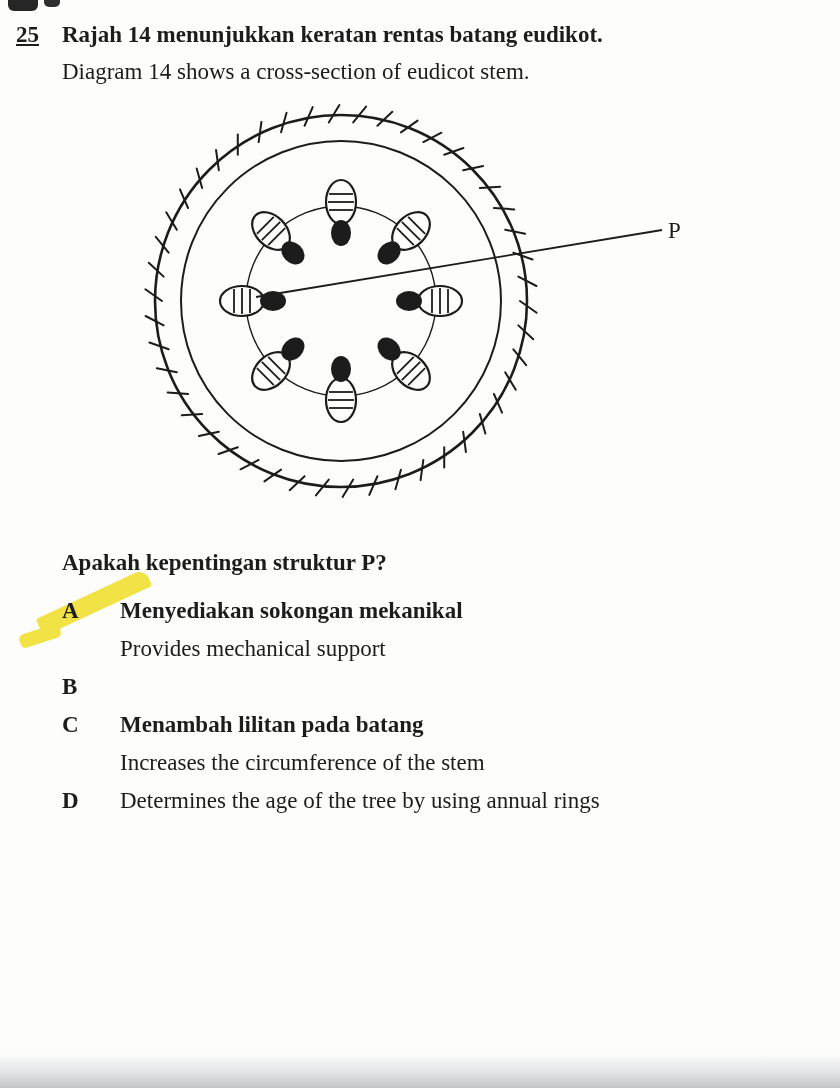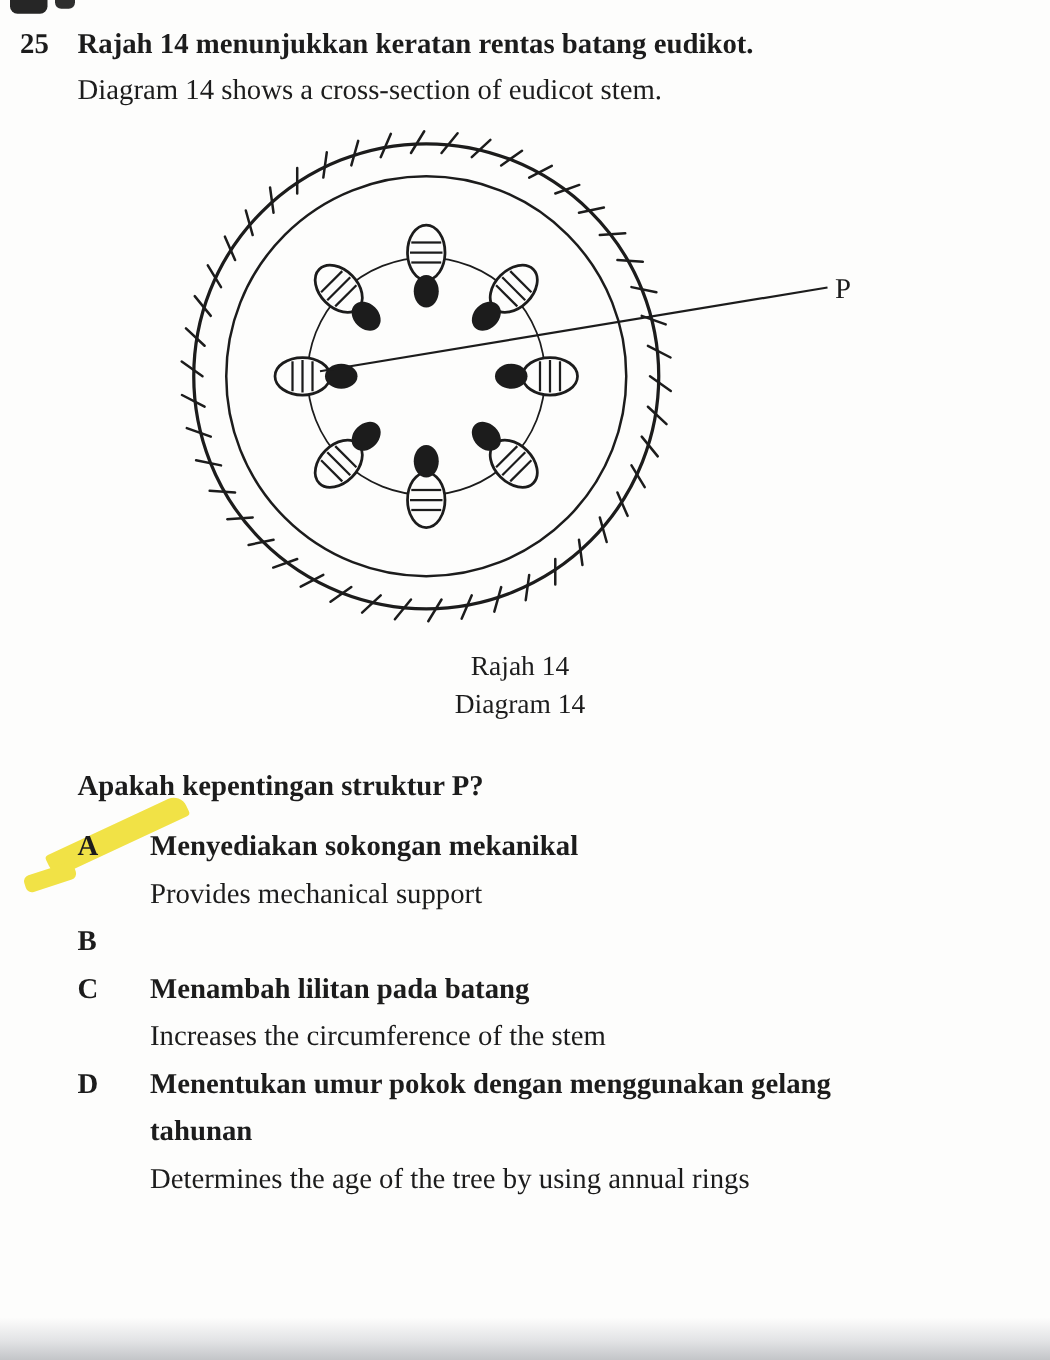--- a/index.html
+++ b/index.html
@@ -20,21 +20,21 @@
     background:#2e2e2e; border-radius:0 0 5px 5px;
   }
   .bottom-scan-band {
     position:absolute; left:0; right:0; bottom:0; height:34px;
     background:linear-gradient(#fdfdfc 0%, #e2e3e5 55%, #c3c5c8 100%);
   }
   .page { padding:16px 24px 0 16px; position:relative; }
   .stem-row { display:flex; }
   .qnum {
     width:46px; flex:0 0 46px;
-    font-weight:bold; font-size:23px; line-height:37px;
+    font-weight:bold; font-size:23px; line-height:37px;text-decoration:underline;
   }
   .stem-text { font-size:23px; line-height:37px; }
   .my { font-weight:bold; font-style:normal; }
   .en { font-weight:normal; }
   .caption .my { font-weight:normal; }
   svg.diagram { display:block; margin-top:6px; }
   svg.diagram text {
     font-family:"Liberation Serif", serif; font-size:23px; fill:#1c1c1c;
   }
   .caption { text-align:center; font-size:22px; line-height:30px; margin-top:6px; }
@@ -179,24 +179,20 @@
           <line x1="313.026885319146" y1="98" x2="336.973114680854" y2="98" stroke="#1c1c1c" stroke-width="1.8"></line>
           <line x1="312" y1="106" x2="338" y2="106" stroke="#1c1c1c" stroke-width="1.8"></line>
           <line x1="313.026885319146" y1="114" x2="336.973114680854" y2="114" stroke="#1c1c1c" stroke-width="1.8"></line>
           <ellipse cx="325" cy="137" rx="10" ry="13" fill="#1c1c1c"></ellipse>
         </g>
         <line x1="240" y1="201" x2="646" y2="134" stroke="#1c1c1c" stroke-width="1.8"></line>
       </g>
     <text x="652" y="142">P</text>
   </svg>
 
-  <div class="caption">
-    <div class="my">Rajah 14</div>
-    <div class="en">Diagram 14</div>
-  </div>
 
   <div class="prompt">
     <div class="my">Apakah kepentingan struktur P?</div>
   </div>
 
   <div class="options">
 
     <div class="option">
       <div class="swoosh"></div>
       <div class="letter">A</div>
@@ -214,21 +210,20 @@
       <div class="letter">C</div>
       <div class="opt-text">
         <div class="my">Menambah lilitan pada batang</div>
         <div class="en">Increases the circumference of the stem</div>
       </div>
     </div>
 
     <div class="option">
       <div class="letter">D</div>
       <div class="opt-text">
-        <div class="my">Menentukan umur pokok dengan menggunakan gelang tahunan</div>
         <div class="en">Determines the age of the tree by using annual rings</div>
       </div>
     </div>
 
   </div>
 </div>
 
 <div class="bottom-scan-band"></div>
 
 </body></html>

